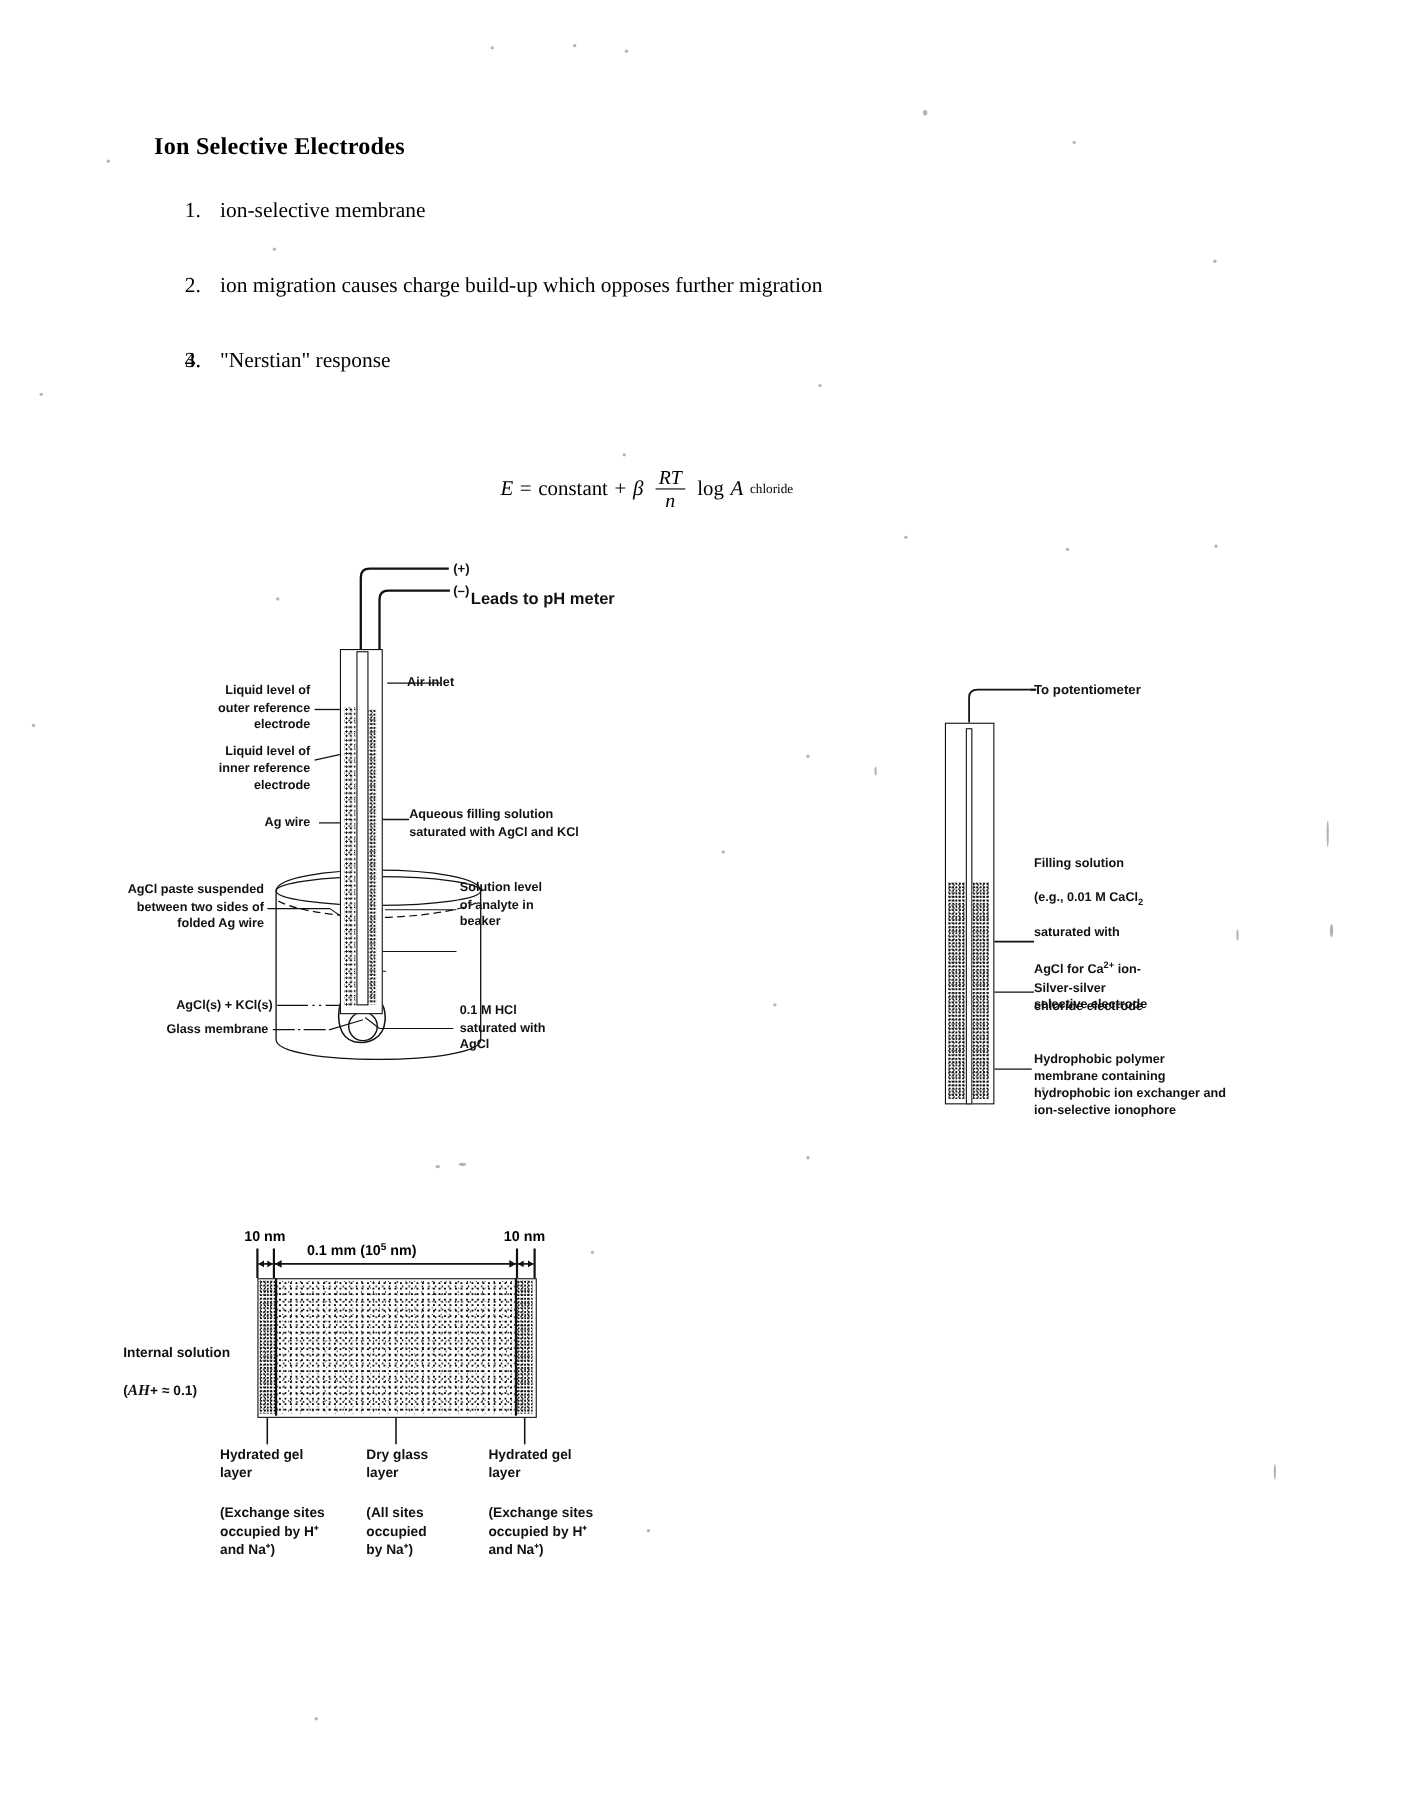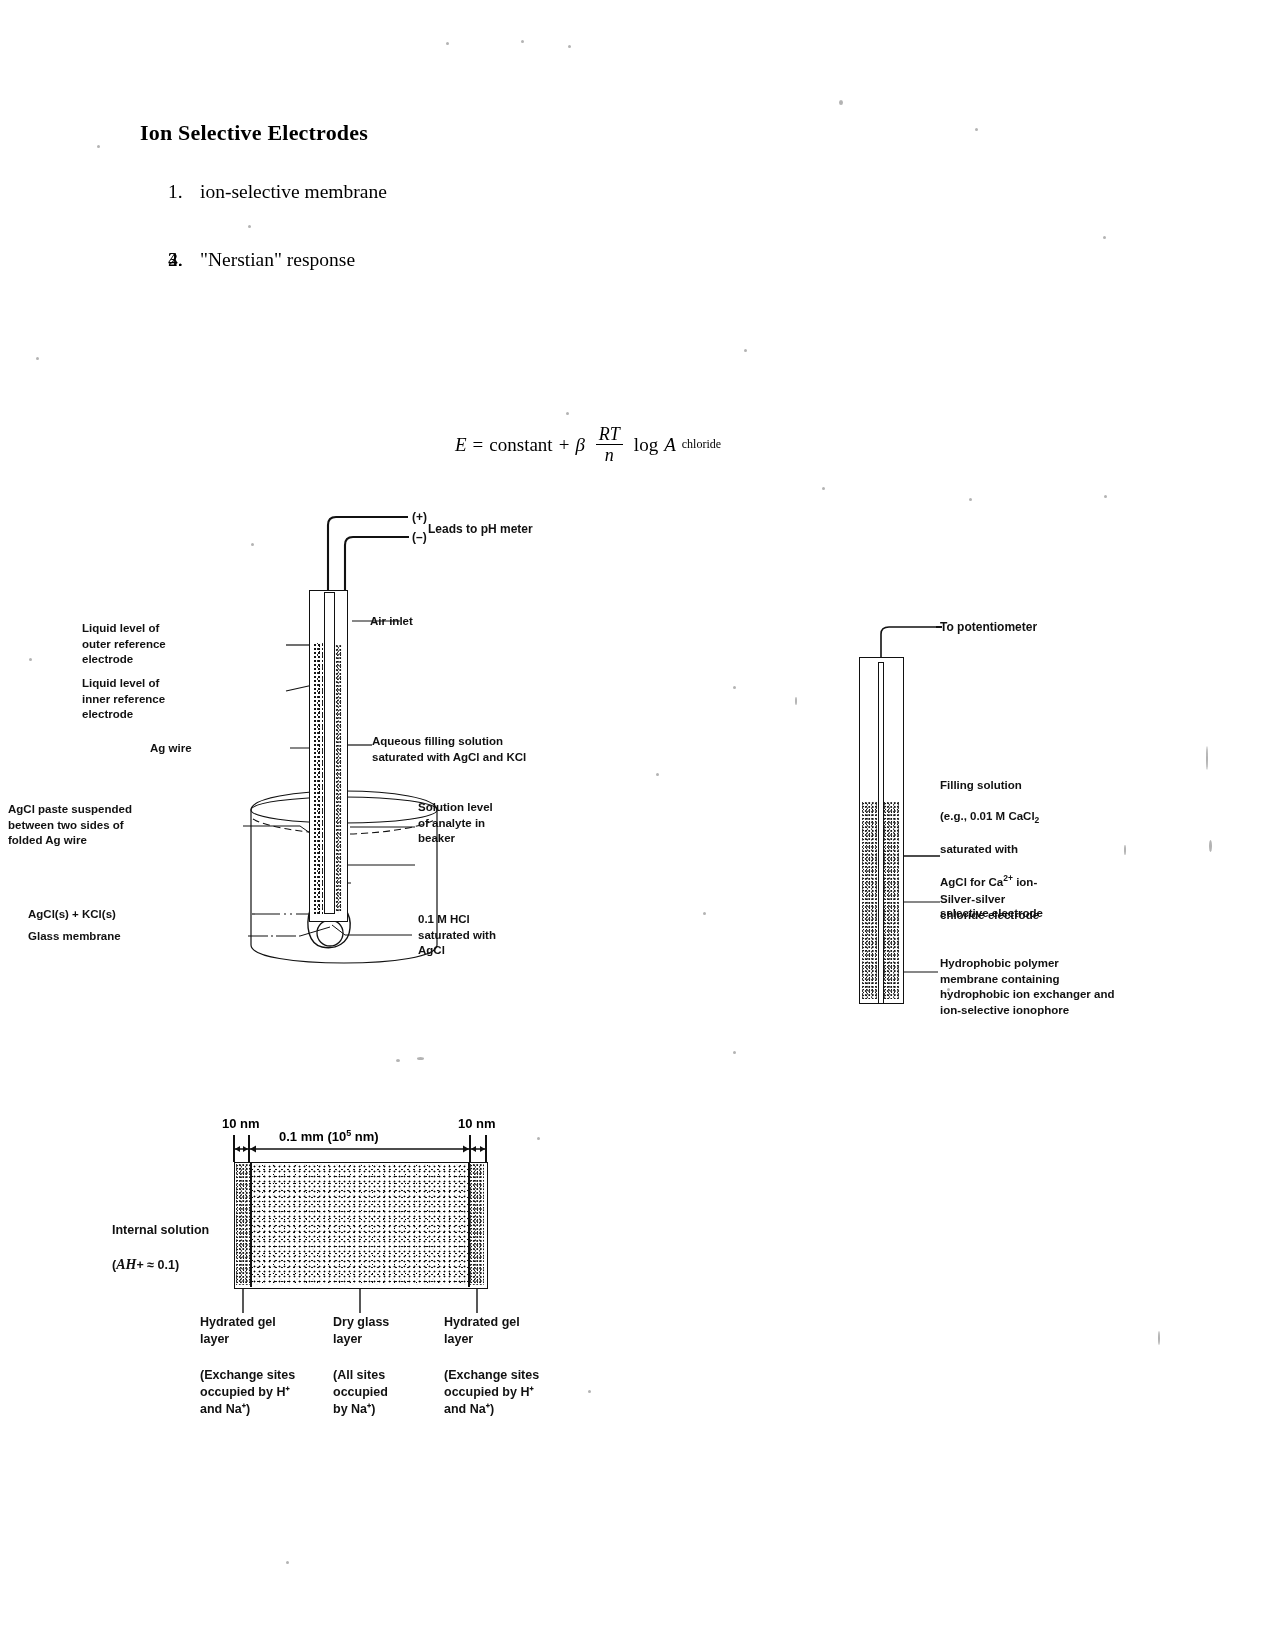--- a/index.html
+++ b/index.html
@@ -35,21 +35,21 @@
         vertical-align:middle;margin:0 5px;line-height:1;}
   .frac .n{font-style:italic;font-size:18px;padding:0 3px 1px;}
   .frac .bar{width:100%;height:1.4px;background:#000;}
   .frac .d{font-style:italic;font-size:18px;padding:1px 3px 0;}
   .sub{font-size:12px;vertical-align:sub;}
 
   
   .lbl{position:absolute;font-family:"Liberation Sans", sans-serif;
        font-weight:bold;font-size:11.5px;line-height:1.35;color:#111;
        white-space:pre-line;}
-  .lbl.r{text-align:left;}
+  .lbl.r{text-align:right;}
 
   
   #ph-electrode{position:absolute;left:0;top:495px;width:660px;height:500px;}
   .glassbody{position:absolute;border:1.4px solid #111;background:#fff;}
   .fill{position:absolute;}
   .stipple{
     background-color:#fff;
     background-image:
       radial-gradient(#111 .9px, transparent 1px),
       radial-gradient(#333 .7px, transparent .9px),
@@ -125,20 +125,21 @@
 
   <div class="doc-title">Ion Selective Electrodes</div>
 
   <div class="numlist">
     <div class="li">
       <span class="num">1.</span>
       <span>ion-selective membrane</span>
     </div>
     <div class="li">
       <span class="num">2.</span>
+      <span>ion migration causes charge build-up which opposes further migration</span>
     </div>
     <div class="li">
       <span class="num">3.</span>
     </div>
     <div class="li">
       <span class="num">4.</span>
       <span>"Nerstian" response</span>
     </div>
   </div>
 
@@ -228,21 +229,21 @@
 saturated with AgCl and KCl</div>
     <div class="lbl" style="left:418px;top:305px;width:130px">Solution level
 of analyte in
 beaker</div>
     <div class="lbl" style="left:418px;top:417px;width:150px">0.1 M HCl
 saturated with
 AgCl</div>
 
     <div class="lbl" style="left:412px;top:14px;width:40px;font-size:12px">(+)</div>
     <div class="lbl" style="left:412px;top:34px;width:40px;font-size:12px">(–)</div>
-    <div class="lbl" style="left:428px;top:26px;width:180px;font-size:12px">Leads to pH meter</div>
+    <div class="lbl" style="left:428px;top:40px;width:180px;font-size:15px">Leads to pH meter</div>
   </div>
 
   <div id="ise-electrode">
     <svg width="440" height="430">
       <path d="M41 45 L41 22 Q41 15 49 15 L96 15" fill="none" stroke="#111" stroke-width="1.6"></path>
       <line x1="96" y1="15" x2="102" y2="15" stroke="#111" stroke-width="2"></line>
 
       <line x1="53" y1="244" x2="100" y2="244" stroke="#111" stroke-width="1.6"></line>
 
       <line x1="22" y1="290" x2="100" y2="290" stroke="#111" stroke-width="1.2"></line>

